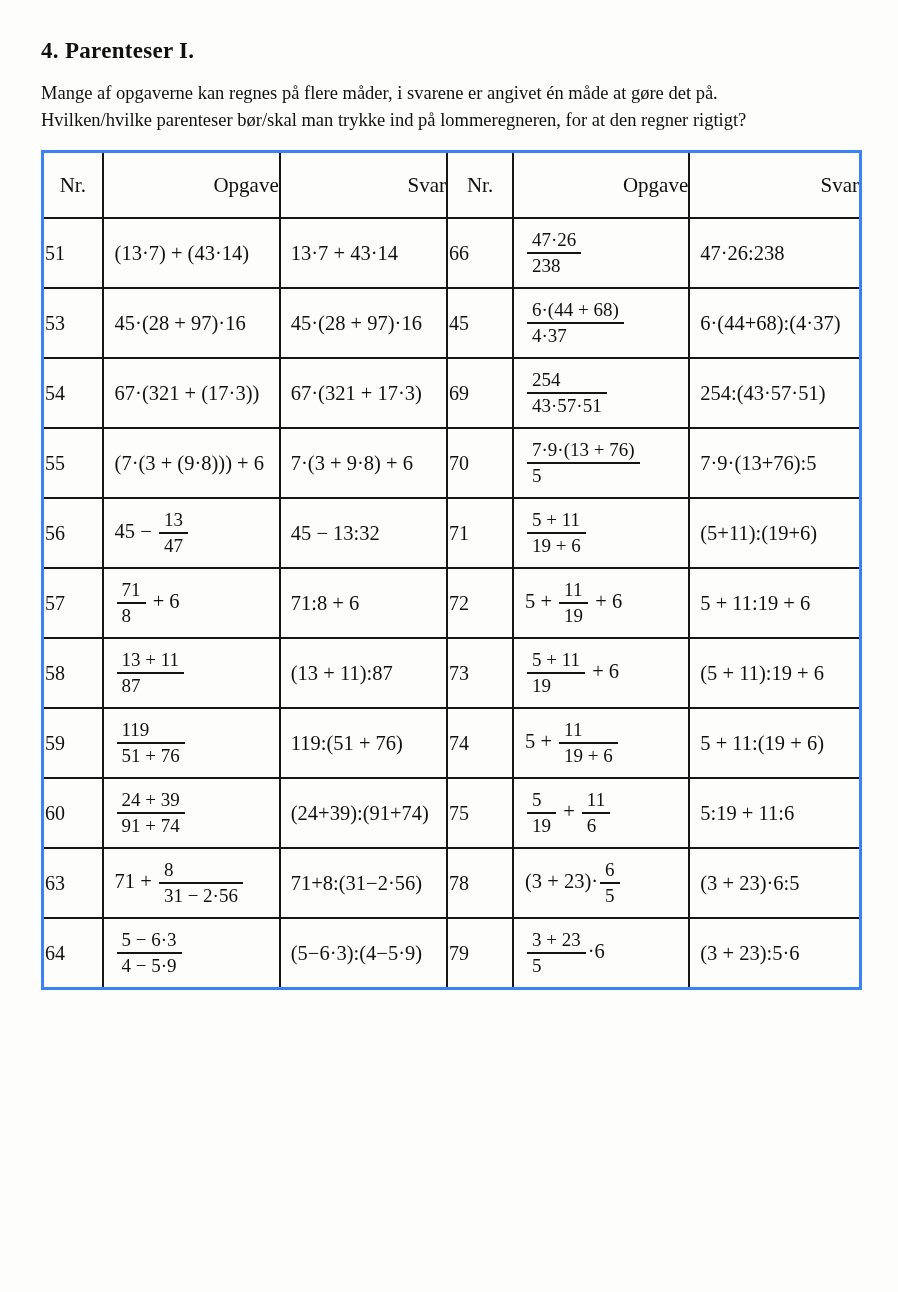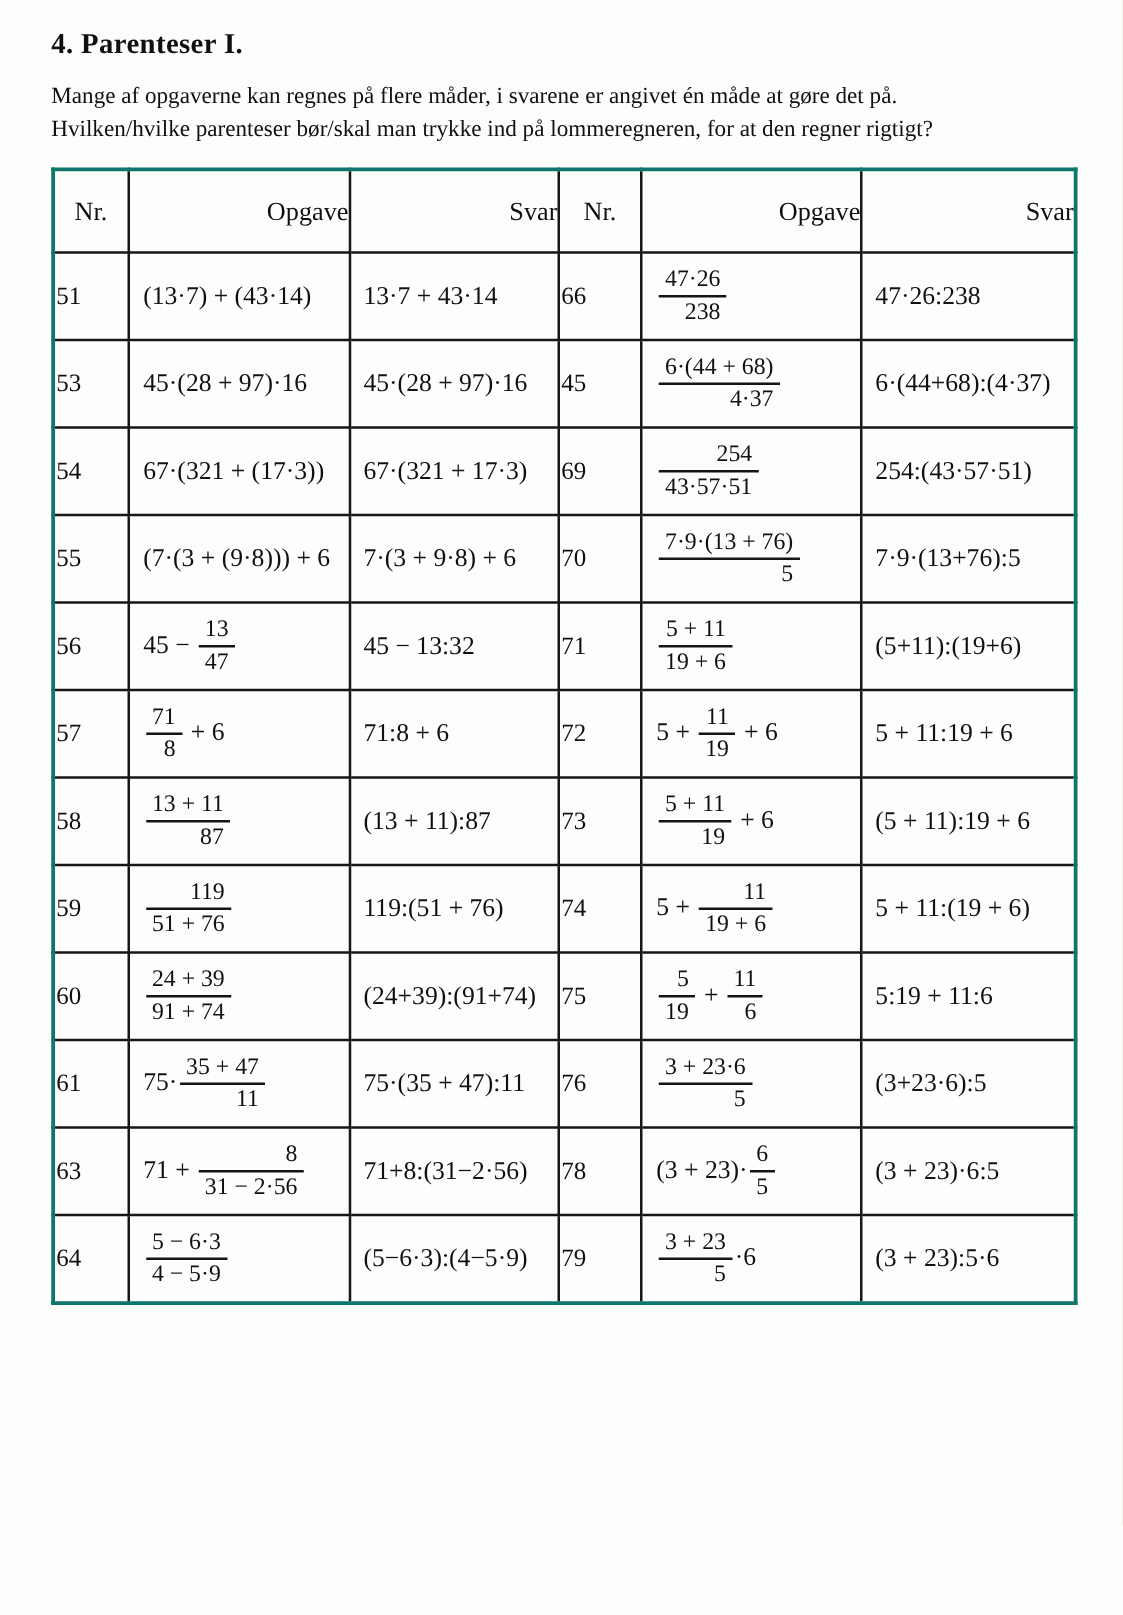--- a/index.html
+++ b/index.html
@@ -5,36 +5,36 @@
   html, body { margin:0; padding:0; background:#e9e8e4; }
   .page {
     width:898px; height:1292px; box-sizing:border-box;
     background:#fdfdfb;
     padding:16px 34px 0 41px;
     font-family:"Liberation Serif","DejaVu Serif",serif;
     color:#101010;
     position:relative;
     overflow:hidden;
   }
-  .title { font-size:23px; font-weight:bold; margin:6px 0 16px 0; letter-spacing:0.3px; }
+  .title { font-size:23px; font-weight:bold; margin:22px 0 16px 0; letter-spacing:0.3px; }
   .intro { font-size:18.5px; margin:0; line-height:26.5px; width:830px; }
   table.ex {
     border-collapse:collapse; margin-top:17px;
     width:821px; table-layout:fixed;
-    border:3px solid #0f766e;
+    border:3px solid #3b82f6;
   }
   table.ex th, table.ex td { border:2px solid #161616; vertical-align:middle; }
   th { font-size:21px; font-weight:normal; text-align:right; height:64px; padding:0 0 0 12px; }
   th.nr-h { text-align:center; padding:0; }
   td { height:66px; }
   td.nr { text-align:left; font-size:20px; }
   td.opgave { padding-left:11px; font-size:20.5px; white-space:nowrap; }
   td.svar { padding-left:10px; font-size:20.5px; white-space:nowrap; }
   .frac {
-    display:inline-block; text-align:right; vertical-align:middle;
+    display:inline-block; text-align:left; vertical-align:middle;
     font-size:19px; line-height:1.18; margin:0 2px;
   }
   .frac .num { display:block; border-bottom:2px solid #141414; padding:0 5px 1px; }
   .frac .den { display:block; padding:1px 5px 0; }
 </style>
 </head>
 <body>
 
 <div class="page">
   <div class="title">4. Parenteser I.</div>
@@ -127,28 +127,20 @@
         </tr>
         <tr>
           <td class="nr">60</td>
           <td class="opgave"><span class="frac"><span class="num">24 + 39</span><span class="den">91 + 74</span></span></td>
           <td class="svar">(24+39):(91+74)</td>
           <td class="nr">75</td>
           <td class="opgave"><span class="frac"><span class="num">5</span><span class="den">19</span></span> + <span class="frac"><span class="num">11</span><span class="den">6</span></span></td>
           <td class="svar">5:19 + 11:6</td>
         </tr>
         <tr>
-          <td class="nr">61</td>
-          <td class="opgave">75·<span class="frac"><span class="num">35 + 47</span><span class="den">11</span></span></td>
-          <td class="svar">75·(35 + 47):11</td>
-          <td class="nr">76</td>
-          <td class="opgave"><span class="frac"><span class="num">3 + 23·6</span><span class="den">5</span></span></td>
-          <td class="svar">(3+23·6):5</td>
-        </tr>
-        <tr>
           <td class="nr">63</td>
           <td class="opgave">71 + <span class="frac"><span class="num">8</span><span class="den">31 − 2·56</span></span></td>
           <td class="svar">71+8:(31−2·56)</td>
           <td class="nr">78</td>
           <td class="opgave">(3 + 23)·<span class="frac"><span class="num">6</span><span class="den">5</span></span></td>
           <td class="svar">(3 + 23)·6:5</td>
         </tr>
         <tr>
           <td class="nr">64</td>
           <td class="opgave"><span class="frac"><span class="num">5 − 6·3</span><span class="den">4 − 5·9</span></span></td>

